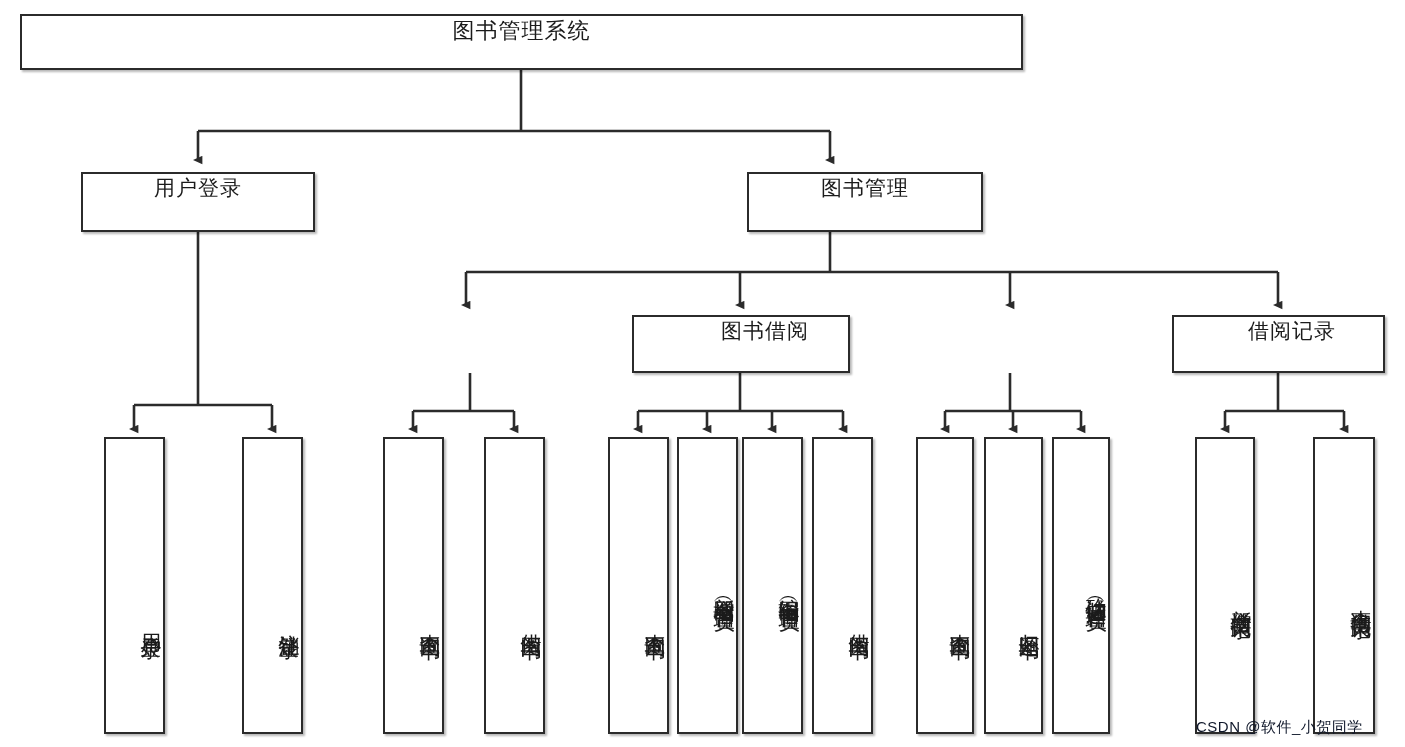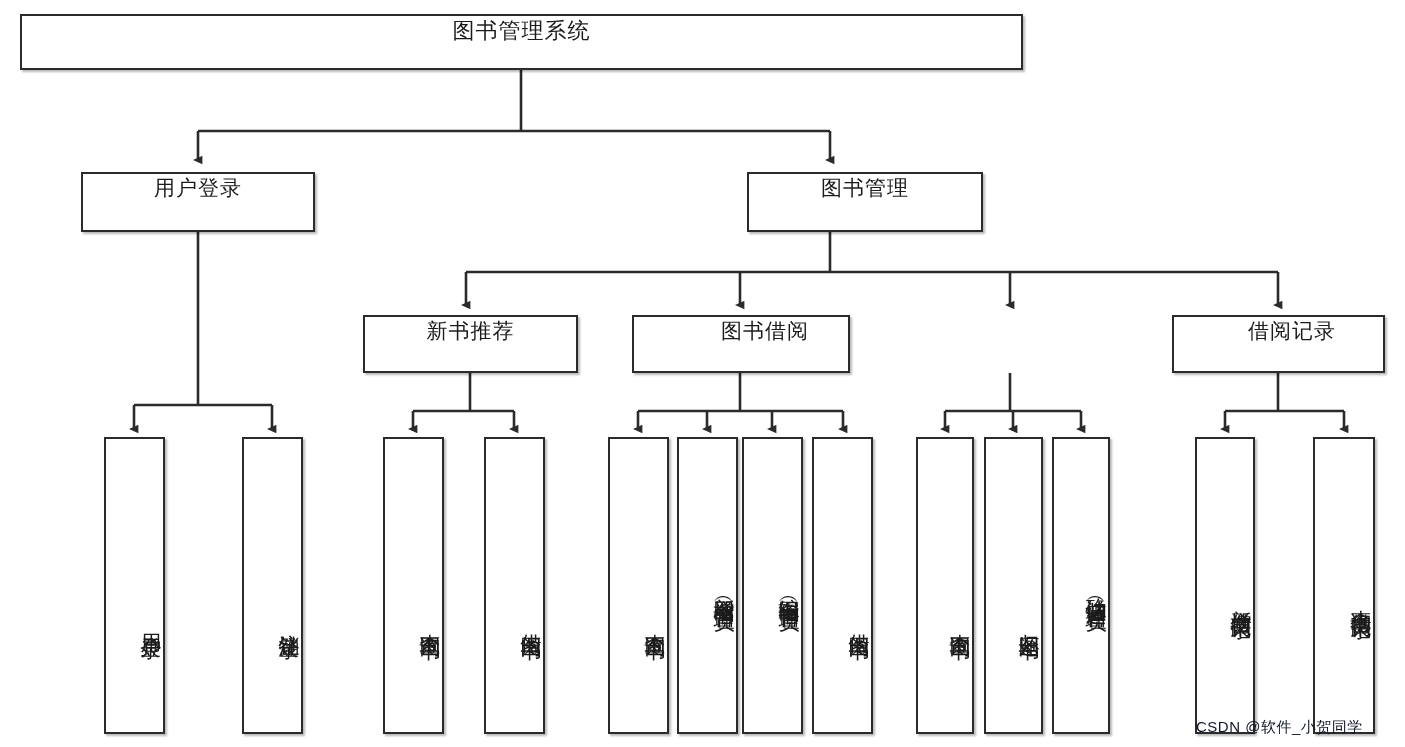--- a/index.html
+++ b/index.html
@@ -121,23 +121,20 @@
     <span>图书管理系统</span>
   </div>
 
   <div class="node horizontal" style="left:81px; top:172px; width:234px; height:60px;">
     <span>用户登录</span>
   </div>
   <div class="node horizontal" style="left:711px; top:172px; width:236px; height:60px;margin-left:36px;">
     <span>图书管理</span>
   </div>
 
-  <div class="node horizontal" style="left:363px; top:315px; width:215px; height:58px;">
-    <span>新书推荐</span>
-  </div>
   <div class="node horizontal" style="left:632px; top:315px; width:218px; height:58px;padding-left:48px;">
     <span>图书借阅</span>
   </div>
   <div class="node horizontal" style="left:1172px; top:315px; width:213px; height:58px;padding-left:27px;">
     <span>借阅记录</span>
   </div>
 
   <div class="node vertical" style="left:104px; top:437px; width:61px; height:297px; padding-top:70px;">
     <span>用户登录</span>
   </div>

